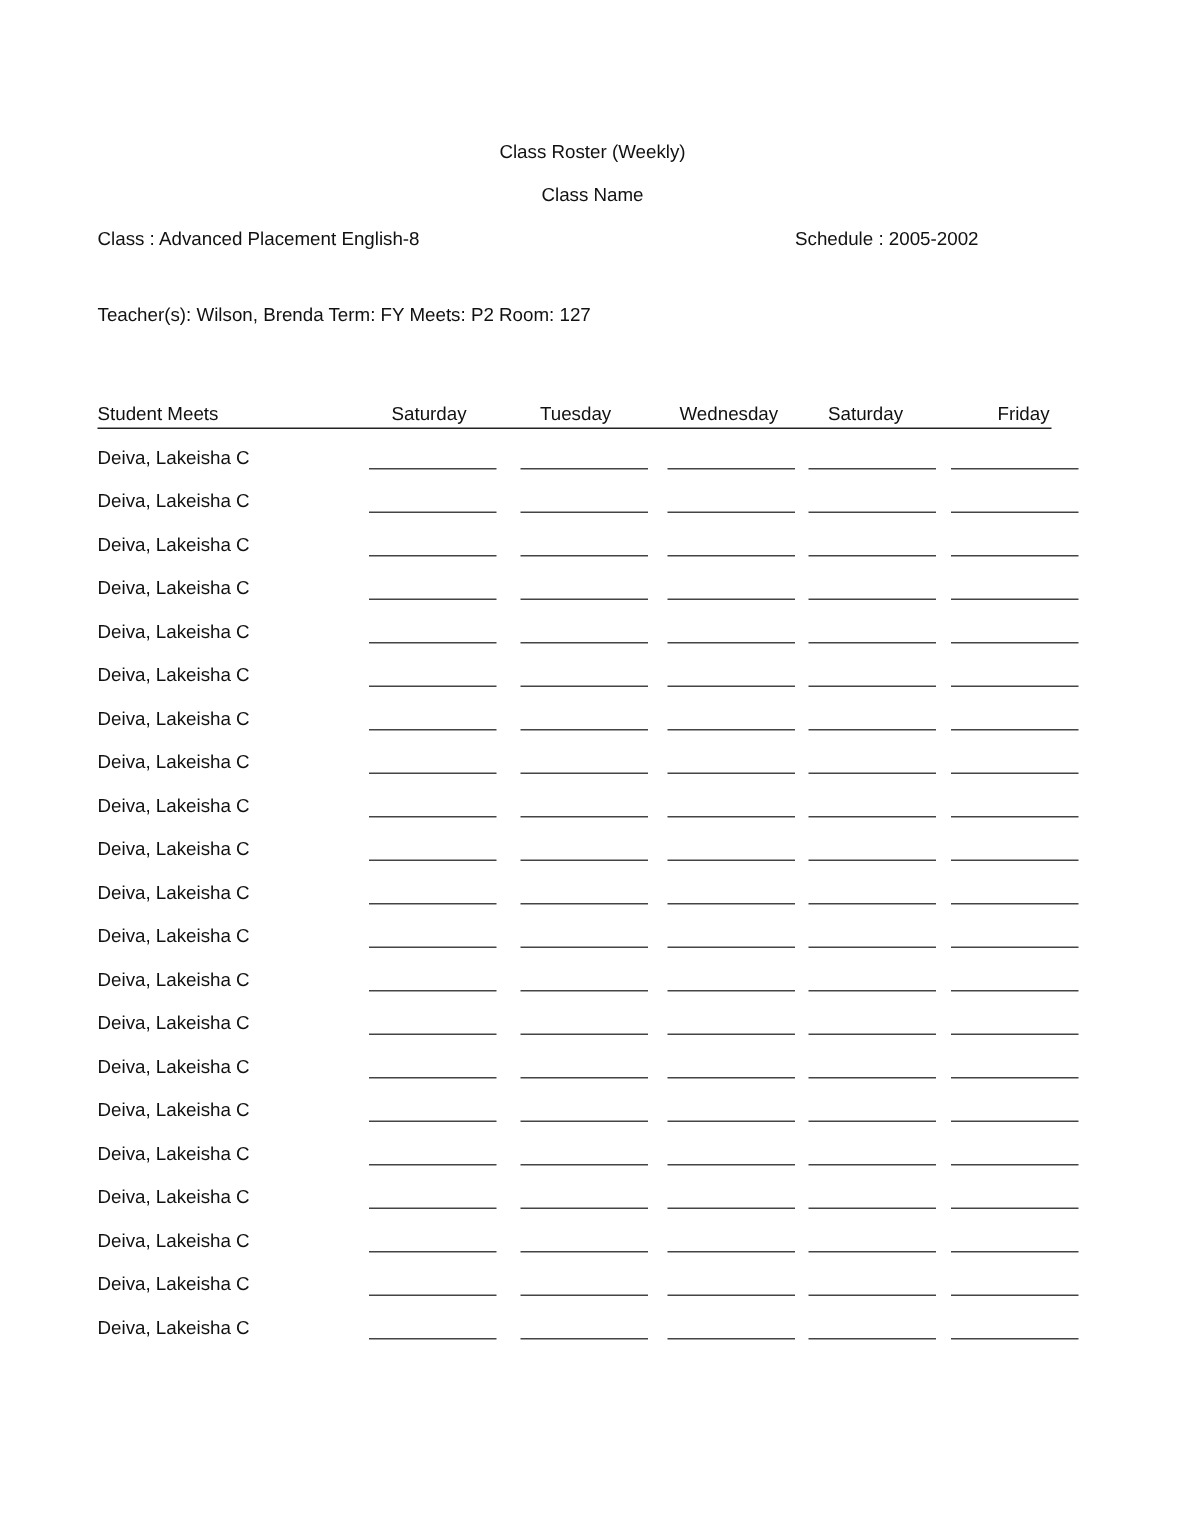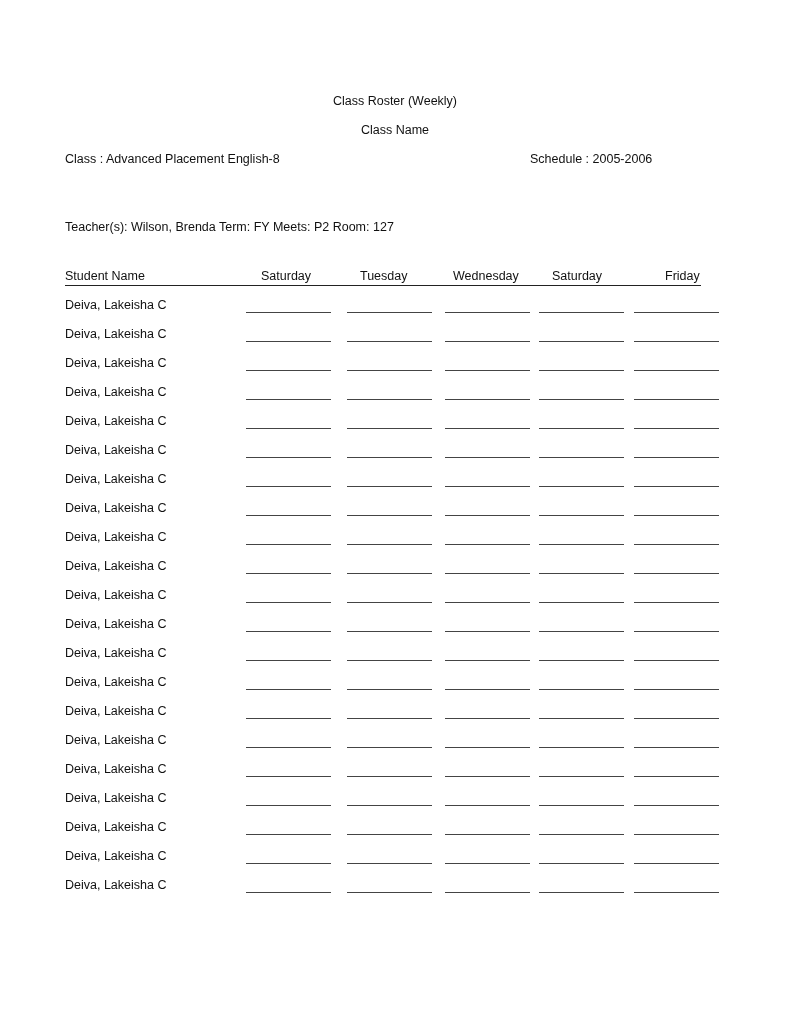--- a/index.html
+++ b/index.html
@@ -3,38 +3,38 @@
 <meta charset="utf-8">
 <style>
   html, body { margin: 0; padding: 0; background: #ffffff; }
   body { width: 790px; height: 1022px; position: relative; overflow: hidden;
          font-family: "Liberation Sans", "DejaVu Sans", sans-serif; color: #111; font-size: 12.5px; }
   .abs { position: absolute; white-space: nowrap; }
   .title { top: 94px; left: 0; width: 790px; text-align: center; }
   .school { top: 123px; left: 0; width: 790px; text-align: center; }
   .class { top: 152px; left: 65px; }
   .schedule { top: 152px; left: 530px; }
-  .teacher { top: 220px; left: 65px; }
+  .teacher { top: 203px; left: 65px; }
   .header-row { top: 269px; left: 65px; width: 636px; height: 16px; border-bottom: 1px solid #222; }
   .header-row span { position: absolute; top: 0; }
   .row { position: absolute; left: 0; width: 790px; height: 20px; text-align: right; }
   .row .name { position: absolute; left: 65px; top: 0; }
   .row .blank { position: absolute; top: 14px; width: 85px; height: 0; border-bottom: 1px solid #444; }
 </style>
 </head>
 <body>
 
 <div class="abs title">Class Roster (Weekly)</div>
 <div class="abs school">Class Name</div>
 <div class="abs class">Class :  Advanced Placement English-8</div>
-<div class="abs schedule">Schedule : 2005-2006</div>
+<div class="abs schedule">Schedule : 2005-2002</div>
 <div class="abs teacher">Teacher(s): Wilson, Brenda  Term: FY Meets: P2 Room: 127</div>
 
 <div class="abs header-row">
-  <span style="left:0">Student Name</span>
+  <span style="left:0">Student Meets</span>
   <span style="left:196px">Saturday</span>
   <span style="left:295px">Tuesday</span>
   <span style="left:388px">Wednesday</span>
   <span style="left:487px">Saturday</span>
   <span style="left:600px">Friday</span>
 </div>
 
 <div id="rows">
     <div class="row" style="top: 298px;">
       <span class="name">Deiva, Lakeisha C</span>

